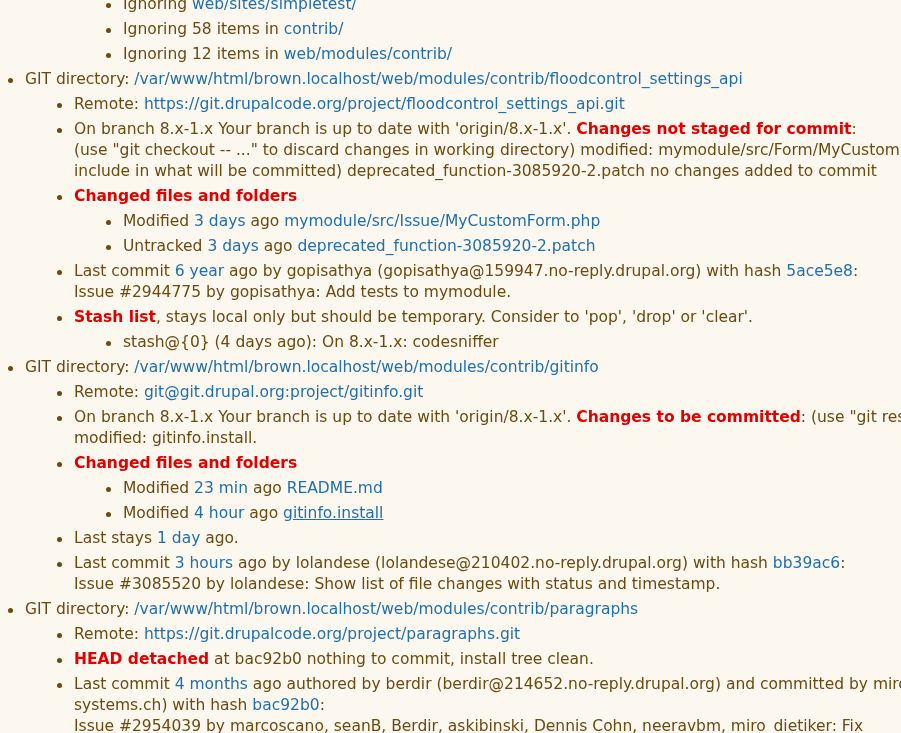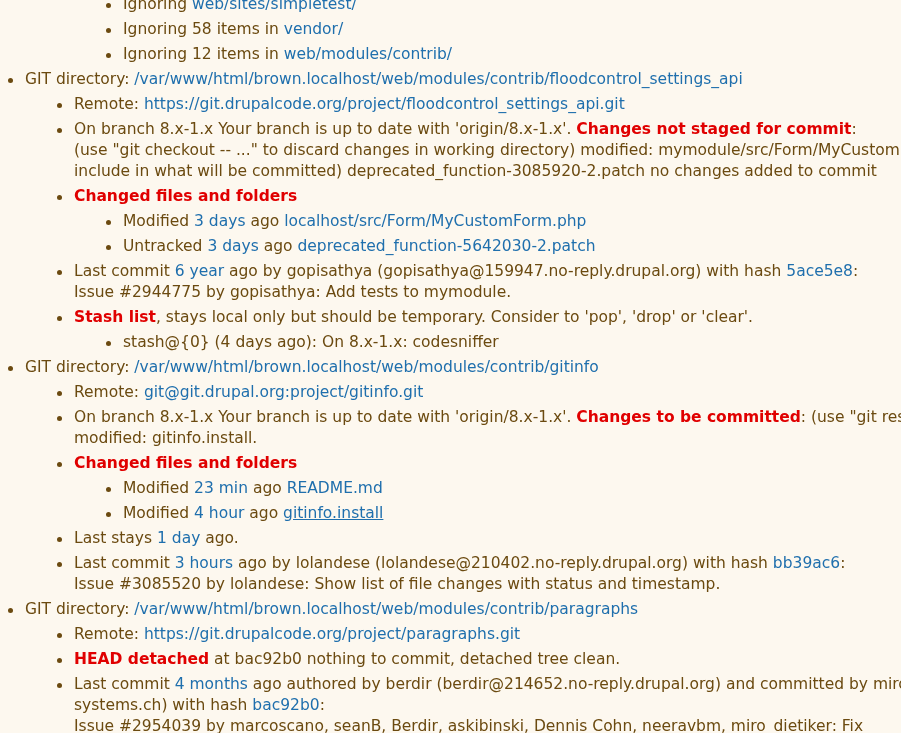--- a/index.html
+++ b/index.html
@@ -42,40 +42,40 @@
   .line { white-space: nowrap; display: block; }
 </style>
 </head>
 <body>
 
 <div class="page">
   <ul class="l1">
     <li style="padding-left:0;">
       <ul class="l3" style="margin-left:0; margin-top:0;">
         <li><span>Ignoring </span><a class="link">web/sites/simpletest/</a></li>
-        <li><span>Ignoring 58 items in </span><a class="link">vendor/</a></li>
+        <li><span>Ignoring 58 items in </span><a class="link">contrib/</a></li>
         <li><span>Ignoring 12 items in </span><a class="link">web/modules/contrib/</a></li>
       </ul>
     </li>
     <style>.page > ul.l1 > li:first-child::before{display:none;}</style>
 
     <li>
       <span class="line"><span>GIT directory: </span><a class="link">/var/www/html/brown.localhost/web/modules/contrib/floodcontrol_settings_api</a></span>
       <ul class="l2">
         <li><span>Remote: </span><a class="link">https://git.drupalcode.org/project/floodcontrol_settings_api.git</a></li>
         <li>
           <span class="line"><span>On branch 8.x-1.x Your branch is up to date with 'origin/8.x-1.x'. </span><span class="red">Changes not staged for commit</span><span>:</span></span>
           <span class="line">(use "git checkout -- ..." to discard changes in working directory) modified: mymodule/src/Form/MyCustomForm.php</span>
           <span class="line">include in what will be committed) deprecated_function-3085920-2.patch no changes added to commit</span>
         </li>
         <li>
           <span class="red">Changed files and folders</span>
           <ul class="l3">
-            <li><span>Modified </span><span class="link">3 days</span><span> ago </span><a class="link">localhost/src/Form/MyCustomForm.php</a></li>
-            <li><span>Untracked </span><span class="link">3 days</span><span> ago </span><a class="link">deprecated_function-5642030-2.patch</a></li>
+            <li><span>Modified </span><span class="link">3 days</span><span> ago </span><a class="link">mymodule/src/Issue/MyCustomForm.php</a></li>
+            <li><span>Untracked </span><span class="link">3 days</span><span> ago </span><a class="link">deprecated_function-3085920-2.patch</a></li>
           </ul>
         </li>
         <li>
           <span class="line"><span>Last commit </span><span class="link">6 year</span><span> ago by gopisathya (gopisathya@159947.no-reply.drupal.org) with hash </span><a class="link">5ace5e8</a><span>:</span></span>
           <span class="line">Issue #2944775 by gopisathya: Add tests to mymodule.</span>
         </li>
         <li>
           <span class="red">Stash list</span><span>, stays local only but should be temporary. Consider to 'pop', 'drop' or 'clear'.</span>
           <ul class="l3">
             <li>stash@{0} (4 days ago): On 8.x-1.x: codesniffer</li>
@@ -104,21 +104,21 @@
           <span class="line"><span>Last commit </span><span class="link">3 hours</span><span> ago by lolandese (lolandese@210402.no-reply.drupal.org) with hash </span><a class="link">bb39ac6</a><span>:</span></span>
           <span class="line">Issue #3085520 by lolandese: Show list of file changes with status and timestamp.</span>
         </li>
       </ul>
     </li>
 
     <li>
       <span class="line"><span>GIT directory: </span><a class="link">/var/www/html/brown.localhost/web/modules/contrib/paragraphs</a></span>
       <ul class="l2">
         <li><span>Remote: </span><a class="link">https://git.drupalcode.org/project/paragraphs.git</a></li>
-        <li><span class="red">HEAD detached</span><span> at bac92b0 nothing to commit, detached tree clean.</span></li>
+        <li><span class="red">HEAD detached</span><span> at bac92b0 nothing to commit, install tree clean.</span></li>
         <li>
           <span class="line"><span>Last commit </span><span class="link">4 months</span><span> ago authored by berdir (berdir@214652.no-reply.drupal.org) and committed by miro_dietiker (miro.dietiker@md-</span></span>
           <span class="line"><span>systems.ch) with hash </span><a class="link">bac92b0</a><span>:</span></span>
           <span class="line">Issue #2954039 by marcoscano, seanB, Berdir, askibinski, Dennis Cohn, neeravbm, miro_dietiker: Fix</span>
         </li>
       </ul>
     </li>
   </ul>
 </div>
 

